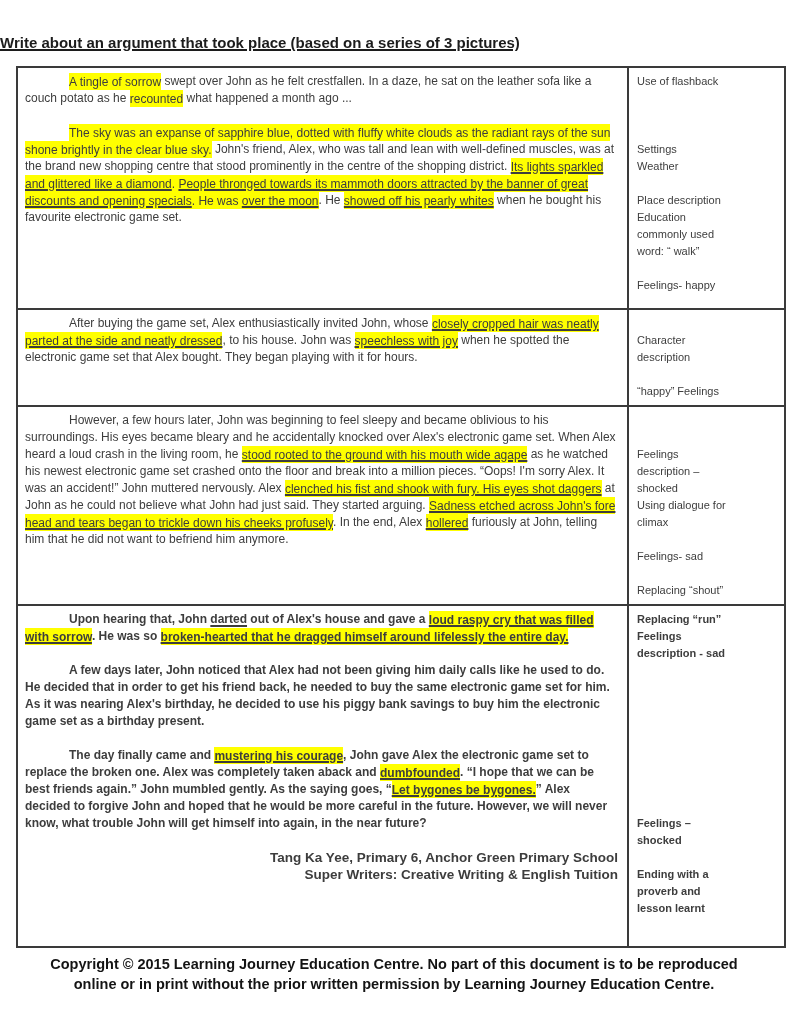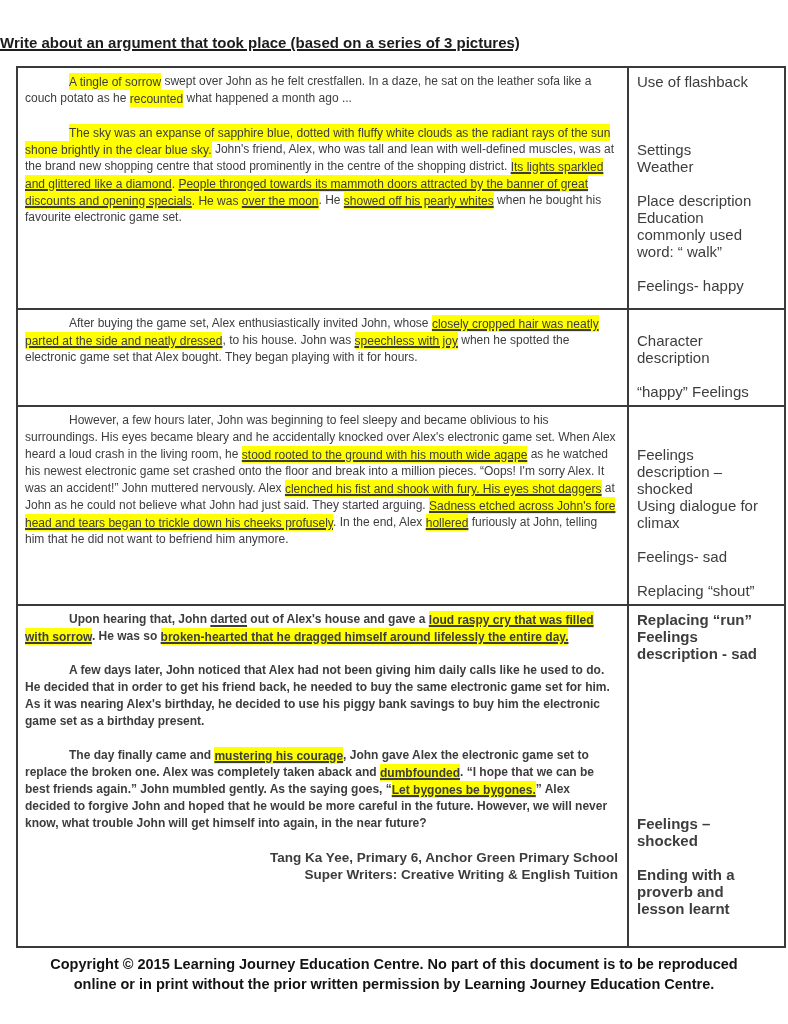--- a/index.html
+++ b/index.html
@@ -37,21 +37,21 @@
   }
   .para:last-child{margin-bottom:0;}
   mark{
     background:#ffff00;color:inherit;padding:1.5px 0;
   }
   .u-run{
     text-decoration:underline;text-decoration-thickness:1.5px;text-underline-offset:2px;
     font-style:normal;color:inherit;
   }
   .ann-line{
-    font-size:15px;line-height:17px;min-height:17px;color:#3d3d3d;white-space:normal;
+    font-size:11px;line-height:17px;min-height:17px;color:#3d3d3d;white-space:normal;
   }
   .attr-block{margin-top:17px;}
   .attr-line{
     font-size:13.5px;line-height:17px;text-align:right;color:#3d3d3d;
   }
   .copyright{
     margin:6px auto 0 auto;width:700px;text-align:center;
     font-size:14.5px;font-weight:bold;line-height:20px;color:#141414;
   }
   .row-r1 td{height:242px;}

